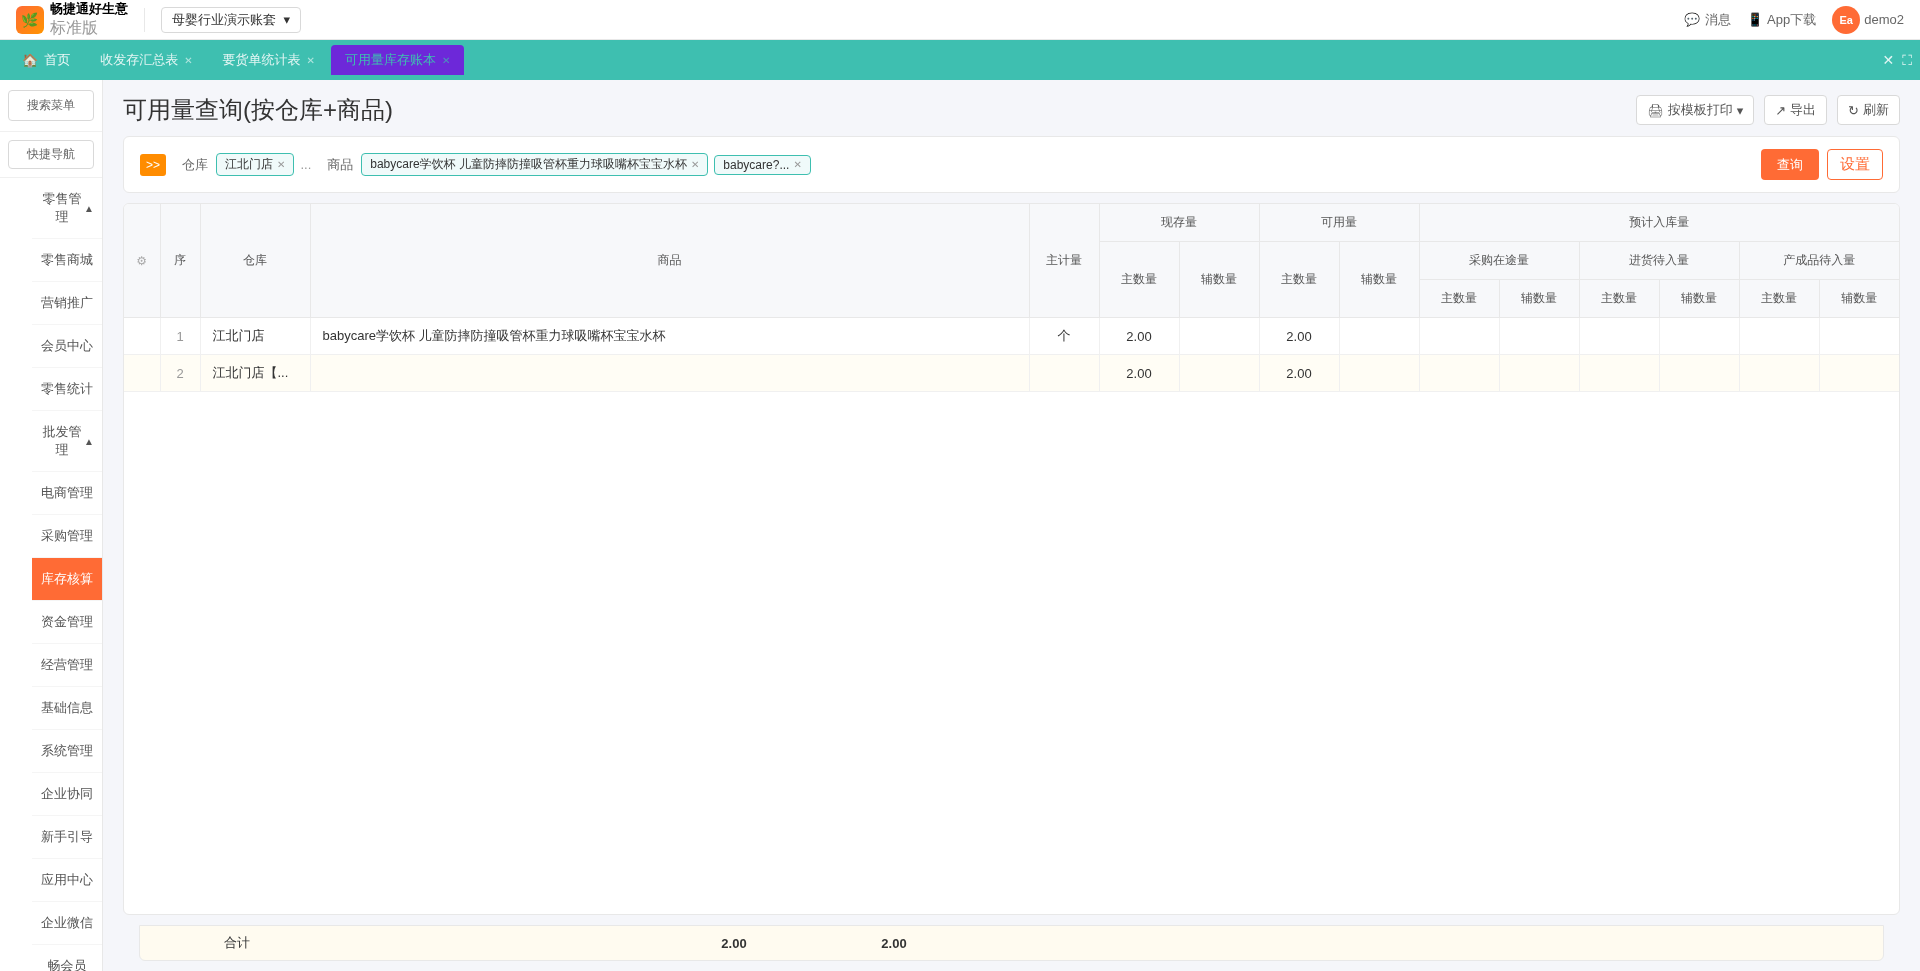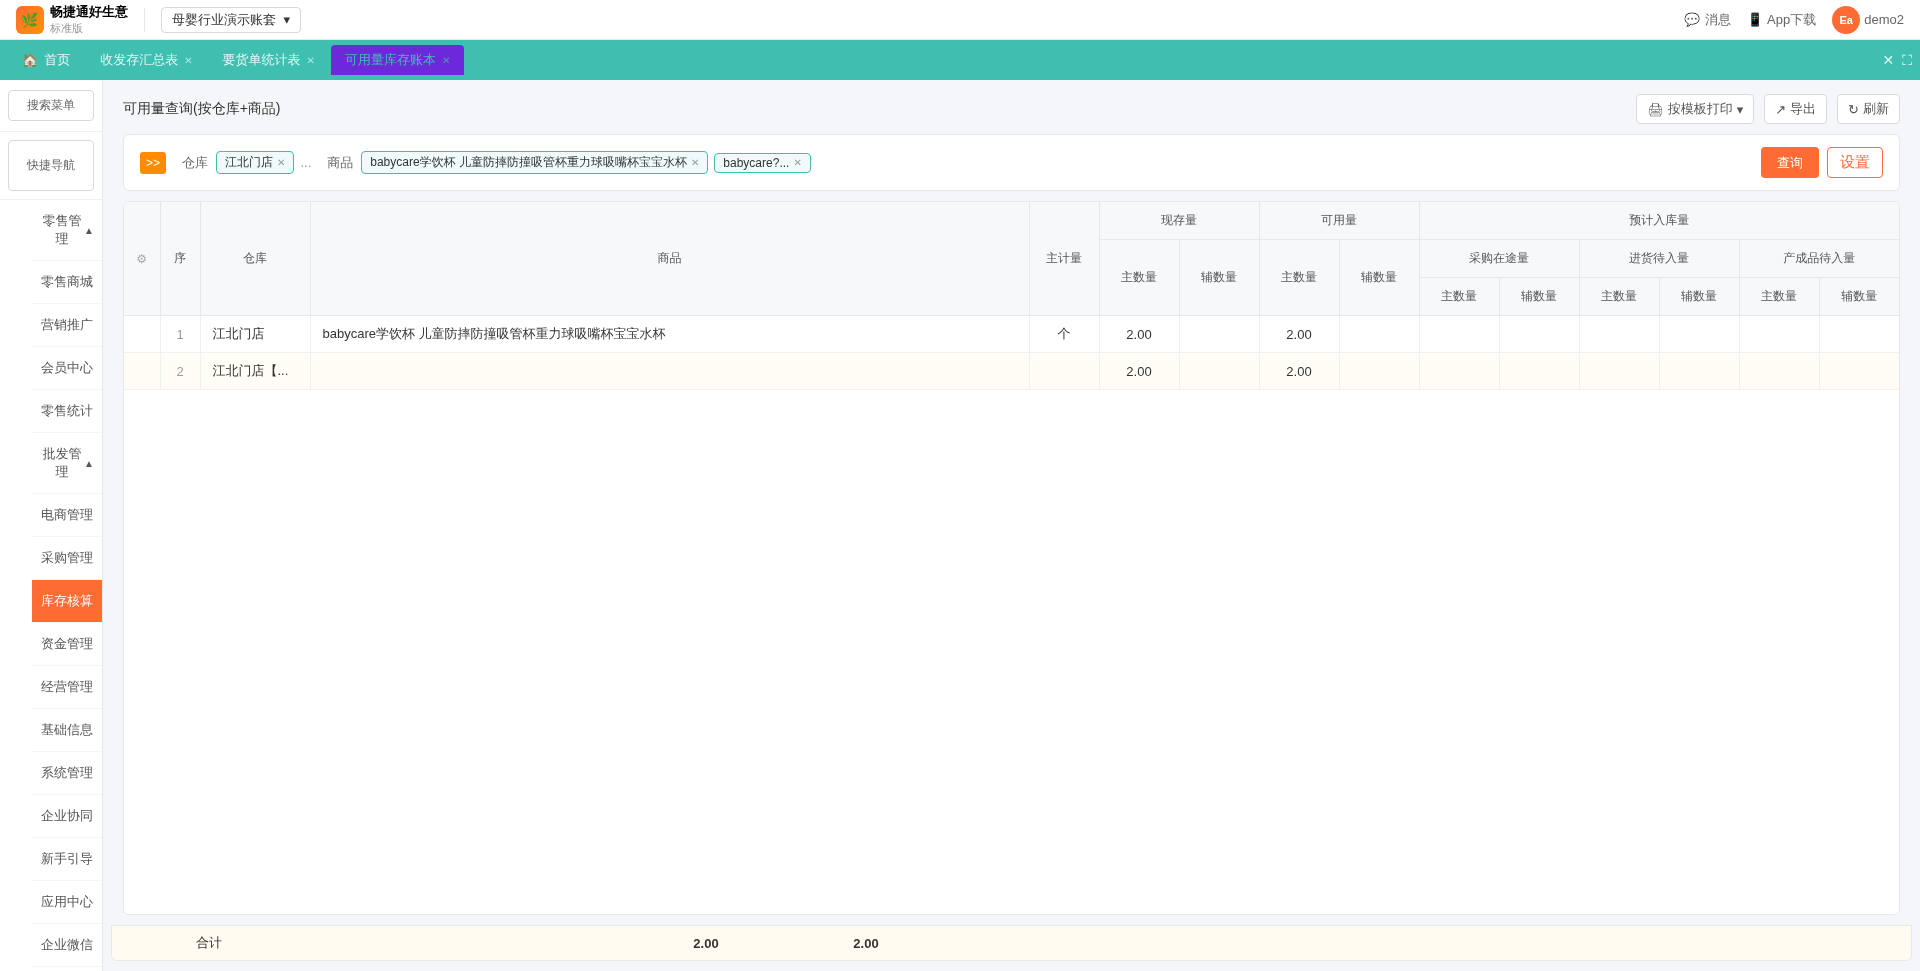--- a/index.html
+++ b/index.html
@@ -4,21 +4,21 @@
   <style>
     * { box-sizing: border-box; margin: 0; padding: 0; }
     body { font-family: 'Microsoft YaHei', Arial, sans-serif; font-size: 13px; color: #333; background: #f0f2f5; display: flex; flex-direction: column; height: 971px; overflow: hidden; }
 
     
     .top-bar { background: #fff; height: 40px; display: flex; align-items: center; padding: 0 16px; border-bottom: 1px solid #e8e8e8; justify-content: space-between; flex-shrink: 0; }
     .top-bar-left { display: flex; align-items: center; gap: 8px; }
     .brand-logo { display: flex; align-items: center; gap: 6px; }
     .brand-icon { width: 28px; height: 28px; background: linear-gradient(135deg, #ff6b35, #ff9500); border-radius: 6px; display: flex; align-items: center; justify-content: center; color: white; font-size: 14px; font-weight: bold; }
     .brand-name { font-weight: bold; color: #000000; font-size: 13px; }
-    .edition-tag { font-size: 11px; color: #999; }
+    .edition-tag { font-size: 16px; color: #999; }
     .industry-selector { display: flex; align-items: center; gap: 4px; border: 1px solid #d9d9d9; border-radius: 4px; padding: 3px 10px; cursor: pointer; color: #333; font-size: 13px; min-width: 140px; }
     .top-bar-right { display: flex; align-items: center; gap: 16px; }
     .top-right-item { display: flex; align-items: center; gap: 4px; cursor: pointer; color: #666; font-size: 13px; }
     .avatar { width: 28px; height: 28px; border-radius: 50%; background: #ff6b35; display: flex; align-items: center; justify-content: center; color: white; font-size: 11px; font-weight: bold; }
 
     
     .nav-tabs { background: #3ebfb0; height: 40px; display: flex; align-items: center; padding: 0 8px; flex-shrink: 0; gap: 2px; }
     .nav-tab { display: flex; align-items: center; gap: 6px; padding: 6px 14px; border-radius: 4px 4px 0 0; cursor: pointer; font-size: 13px; color: rgba(255,255,255,0.85); white-space: nowrap; }
     .nav-tab.active { background: #6d28d9; color: #3ebfb0; font-weight: 500; }
     .nav-tab .close-x { font-size: 10px; opacity: 0.7; cursor: pointer; }
@@ -32,26 +32,26 @@
 
     
     .sidebar { width: 103px; background: #fff; border-right: 1px solid #e8e8e8; display: flex; flex-direction: column; overflow-y: auto; flex-shrink: 0; }
     .sidebar-item { padding: 12px 8px; text-align: center; cursor: pointer; color: #555; font-size: 13px; border-bottom: 1px solid #f5f5f5; display: flex; align-items: center; justify-content: space-between; margin-left: 32px; }
     .sidebar-item.active { background: #ff6b35; color: #fff; }
     .sidebar-item .item-label { flex: 1; text-align: center; }
     .sidebar-item .arrow { font-size: 10px; color: inherit; }
     .sidebar-search { padding: 10px 8px; border-bottom: 1px solid #f0f0f0; }
     .sidebar-search-btn { width: 100%; padding: 6px; background: #fff; border: 1px solid #d9d9d9; border-radius: 4px; cursor: pointer; font-size: 12px; color: #666; text-align: center; }
     .sidebar-nav { padding: 8px; border-bottom: 1px solid #f0f0f0; }
-    .sidebar-nav-btn { width: 100%; padding: 16px; background: #fff; border: 1px solid #d9d9d9; border-radius: 4px; cursor: pointer; font-size: 12px; color: #666; text-align: center; }
+    .sidebar-nav-btn { width: 100%; padding: 5px; background: #fff; border: 1px solid #d9d9d9; border-radius: 4px; cursor: pointer; font-size: 12px; color: #666; text-align: center; }
 
     
     .content { flex: 1; display: flex; flex-direction: column; overflow: hidden; background: #f5f6fa; }
     .page-header { background: #f5f6fa; padding: 14px 20px 10px; display: flex; align-items: center; justify-content: space-between; flex-shrink: 0; }
-    .page-title { font-size: 14px; font-weight: 500; color: #333; }
+    .page-title { font-size: 24px; font-weight: 500; color: #333; }
     .page-actions { display: flex; align-items: center; gap: 10px; }
     .action-btn { display: flex; align-items: center; gap: 4px; padding: 5px 10px; border: 1px solid #d9d9d9; border-radius: 4px; background: #fff; cursor: pointer; font-size: 13px; color: #555; }
 
     
     .filter-bar { background: #fff; margin: 0 20px 10px; border-radius: 6px; padding: 12px 16px; display: flex; align-items: center; gap: 16px; flex-shrink: 0; border: 1px solid #e8e8e8; }
     .filter-expand-btn { background: #ff8c00; color: white; border: none; border-radius: 3px; padding: 4px 6px; cursor: pointer; font-size: 12px; }
     .filter-group { display: flex; align-items: center; gap: 8px; }
     .filter-label { color: #666; font-size: 13px; white-space: nowrap; }
     .filter-tags { display: flex; align-items: center; gap: 6px; flex-wrap: wrap; }
     .filter-tag { background: #f0fafa; border: 1px solid #3ebfb0; border-radius: 4px; padding: 2px 8px; font-size: 12px; color: #333; display: flex; align-items: center; gap: 4px; }
@@ -327,21 +327,21 @@
     <td class="col-num"></td>
     <td class="col-num"></td>
     <td class="col-num"></td>
     <td class="col-num"></td>
     <td class="col-num"></td>
   </tr>
           </tbody>
       </table>
     </div>
 
-    <div style="display:flex;align-items:center;background:#fffbf0;border:1px solid #e8e8e8;border-radius:0 0 6px 6px;margin:0 8px 10px;padding:8px 12px;flex-shrink:0;">
+    <div style="display:flex;align-items:center;background:#fffbf0;border:1px solid #e8e8e8;border-radius:0 0 6px 6px;margin:0 36px 10px;padding:8px 12px;flex-shrink:0;">
       <div style="width:36px;"></div>
       <div style="width:36px;"></div>
       <div style="min-width:100px;font-weight:500;">合计</div>
       <div style="min-width:300px;"></div>
       <div style="width:70px;"></div>
       <div style="width:80px;text-align:center;font-weight:bold;">2.00</div>
       <div style="width:80px;"></div>
       <div style="width:80px;text-align:center;font-weight:bold;">2.00</div>
       <div style="width:80px;"></div>
       <div style="width:80px;"></div>

